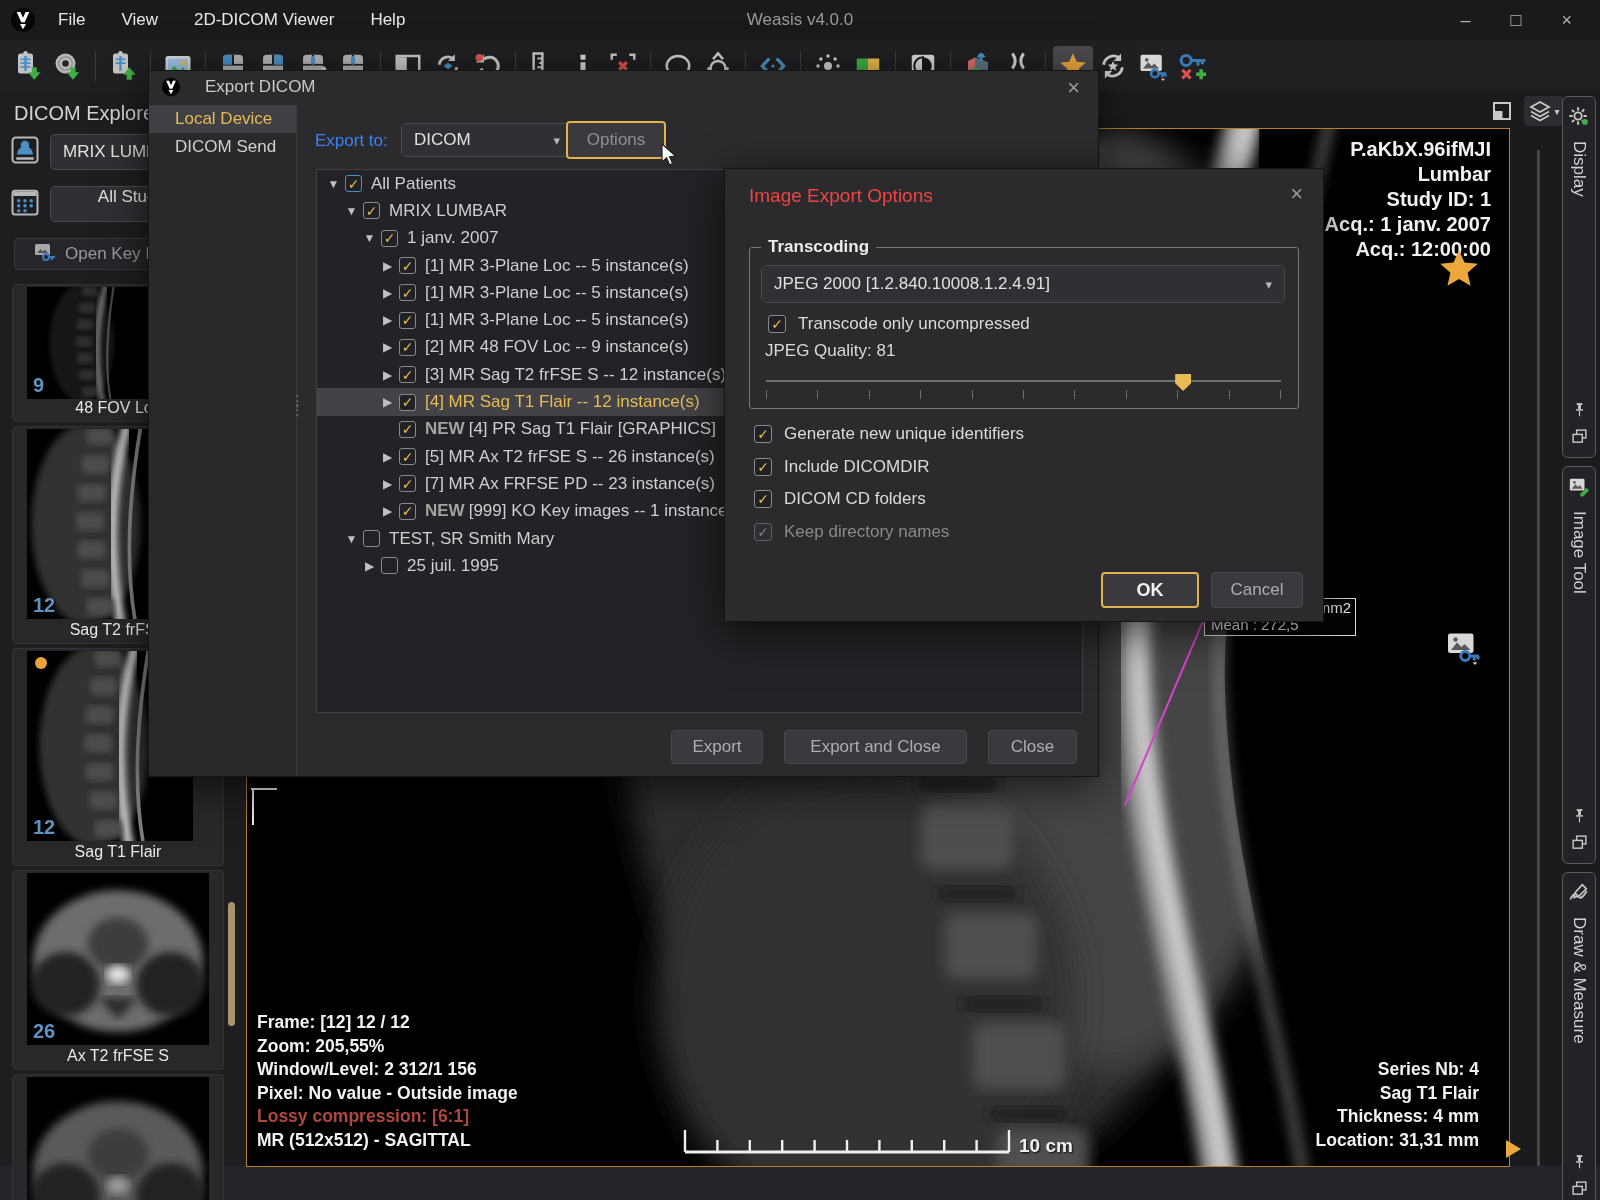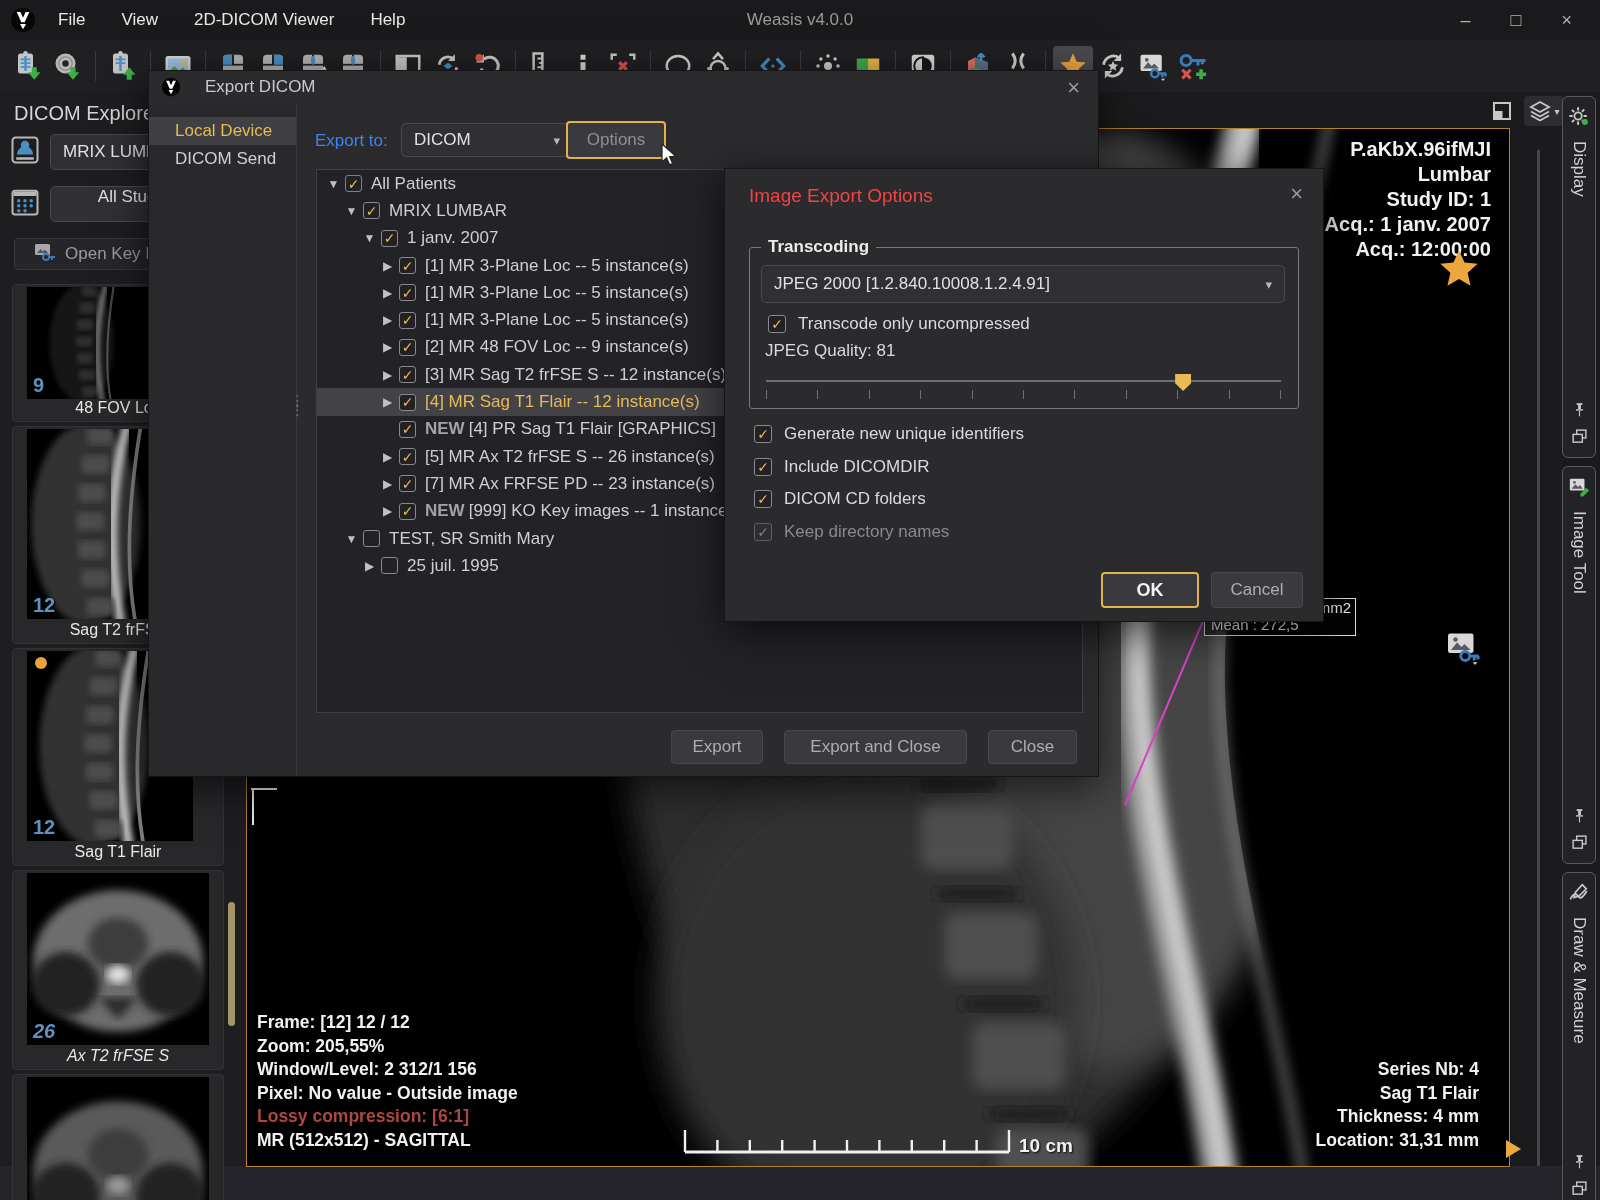--- a/index.html
+++ b/index.html
@@ -71,21 +71,21 @@
   
   .dialog{background:#2b2b2e;box-shadow:0 10px 40px rgba(0,0,0,.65);border:1px solid #151517;}
   .dlg-close{position:absolute;color:#9a9a9e;font-size:22px;line-height:22px;}
   
   #export-dlg{left:148px;top:70px;width:949px;height:705px;}
   #export-dlg .titlebar{position:absolute;left:0;top:0;right:0;height:32px;display:flex;align-items:center;gap:24px;padding-left:12px;}
   #export-dlg .titlebar .logo{width:20px;height:20px;margin:0;}
   #export-dlg .titlebar .t{font-size:17px;color:#c9c9cc;}
   #exp-nav{position:absolute;left:0;top:34px;width:147px;bottom:0;background:#29292c;border-right:1px solid #3a3a3e;}
   .nav-item{height:28px;display:flex;align-items:center;padding-left:26px;font-size:17px;color:#d0d0d2;}
-  .nav-item.sel{background:#3f3f44;color:#e7bb55;margin-top:12px;}
+  .nav-item.sel{background:#3f3f44;color:#e7bb55;}
   #splitter-dots{position:absolute;left:141px;top:325px;color:#707074;font-size:15px;line-height:9px;}
   #export-to-label{position:absolute;left:166px;top:60px;font-size:17px;color:#3b82f6;}
   #export-to-combo{position:absolute;left:252px;top:52px;width:172px;height:34px;}
   #options-btn{position:absolute;left:417px;top:50px;width:100px;height:38px;background:#3a3a3e;border:2px solid #e0b34c;
                border-radius:4px;color:#8f8f93;font-size:17px;display:flex;align-items:center;justify-content:center;box-sizing:border-box;}
   #tree{position:absolute;left:167px;top:98px;width:765px;height:542px;background:#232327;border:1px solid #404044;overflow:hidden;}
   .tree-row{height:27.3px;display:flex;align-items:center;white-space:nowrap;font-size:17px;color:#cfcfd1;}
   .tree-row.sel{background:#434347;color:#e7bb55;}
   .tw{width:17px;flex:none;text-align:center;font-size:12px;color:#c0c0c2;}
   .cb{width:17px;height:17px;flex:none;border:1.5px solid #8a8a8e;border-radius:3px;background:#222226;margin:0 3px;
@@ -484,21 +484,21 @@
               <rect x="37.20445062382438" y="106" width="26" height="17" rx="4" fill="#4e4e4e" opacity="1" filter="url(#tb0)"></rect>
               <rect x="40.70289405881552" y="133" width="26" height="17" rx="4" fill="#4e4e4e" opacity="1" filter="url(#tb0)"></rect>
               <rect x="45.5841933756671" y="160" width="26" height="17" rx="4" fill="#4e4e4e" opacity="1" filter="url(#tb0)"></rect>
               <path d="M97 -5 C88 50 80 120 92 185" stroke="#8a8a8a" stroke-width="3.5" fill="none" opacity="0.9"></path>
             </svg>
             <span class="thumb-count">12</span>
             <span class="open-dot"></span>
           </div>
           <div class="thumb-label">Sag T1 Flair</div>
         </div>
-        <div class="thumb-cell" style="top: 586px; height: 198px; font-style: italic;">
+        <div class="thumb-cell" style="top: 586px; height: 198px;">
           <div class="thumb-img" style="left: 14px; top: 2px; width: 182px; height: 172px;">
             <svg width="182" height="172" viewBox="0 0 180 160">
               <defs>
                 <filter id="ab0">
                   <feGaussianBlur stdDeviation="4"></feGaussianBlur>
                 </filter>
               </defs>
               <rect width="180" height="160" fill="#000"></rect>
               <ellipse cx="90" cy="82" rx="84" ry="70" fill="#6d6d6d" filter="url(#ab0)"></ellipse>
               <ellipse cx="38" cy="105" rx="34" ry="32" fill="#242424" filter="url(#ab0)"></ellipse>

